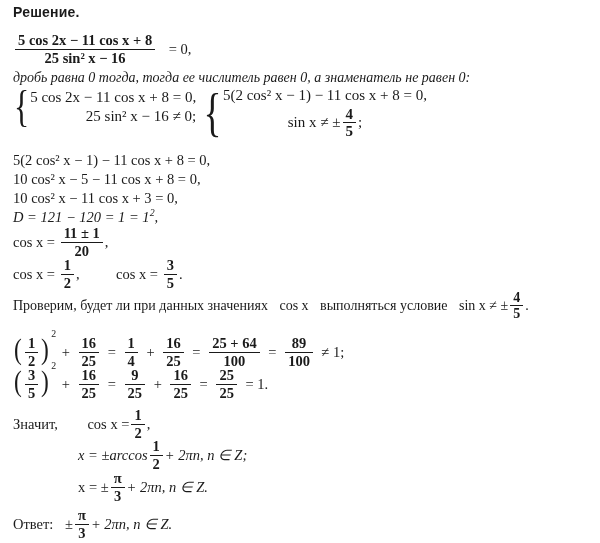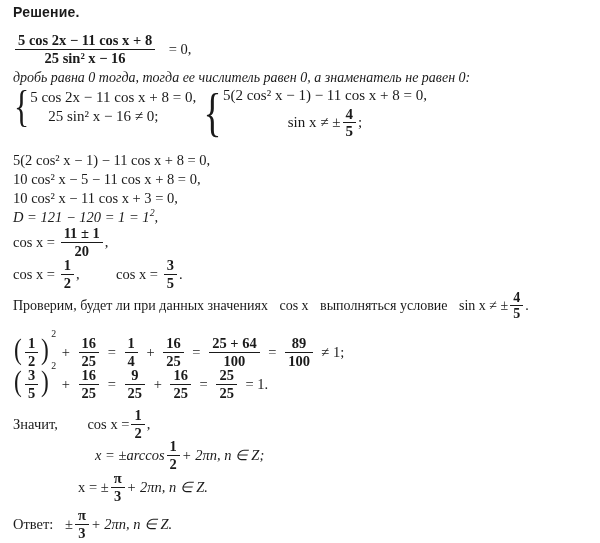--- a/index.html
+++ b/index.html
@@ -100,21 +100,21 @@
   .sys-rows {
     display: inline-block;
     font-size: 15px;
   }
   .sys-rows .row {
     display: block;
     line-height: 1.25;
     white-space: nowrap;
   }
   .row-c { text-align: center; }
-  .row-i { padding-left: 18px; }
+  .row-i { padding-left: 18px; text-align: right; }
 
   
   .bigparen {
     font-size: 30px;
     line-height: 0;
     position: relative;
     top: 2px;
     display: inline-block;
     transform: scaleX(0.78);
     font-weight: 300;
@@ -236,21 +236,21 @@
     <span class="op">=</span>
     <span class="frac"><span class="num">25</span><span class="den">25</span></span>
     <span class="op">= 1.</span>
   </div>
 
   <div class="ln" style="left:13px; top:409px;">
     <span>Значит,</span>
     <span class="spc-lg"></span><span>cos x =</span><span class="frac"><span class="num">1</span><span class="den">2</span></span><span>,</span>
   </div>
 
-  <div class="ln" style="left:78px; top:440px;margin-left:17px;">
+  <div class="ln" style="left:78px; top:440px;">
     <span class="ital">x = ±arccos</span><span class="frac"><span class="num">1</span><span class="den">2</span></span><span class="ital">+ 2πn, n ∈ Z;</span>
   </div>
 
   <div class="ln" style="left:78px; top:472px;">
     <span>x = ±</span><span class="frac"><span class="num">π</span><span class="den">3</span></span><span class="ital">+ 2πn, n ∈ Z.</span>
   </div>
 
   <div class="ln" style="left:13px; top:509px;">
     <span>Ответ:</span>
     <span class="spc"></span><span>±</span><span class="frac"><span class="num">π</span><span class="den">3</span></span><span class="ital">+ 2πn, n ∈ Z.</span>

